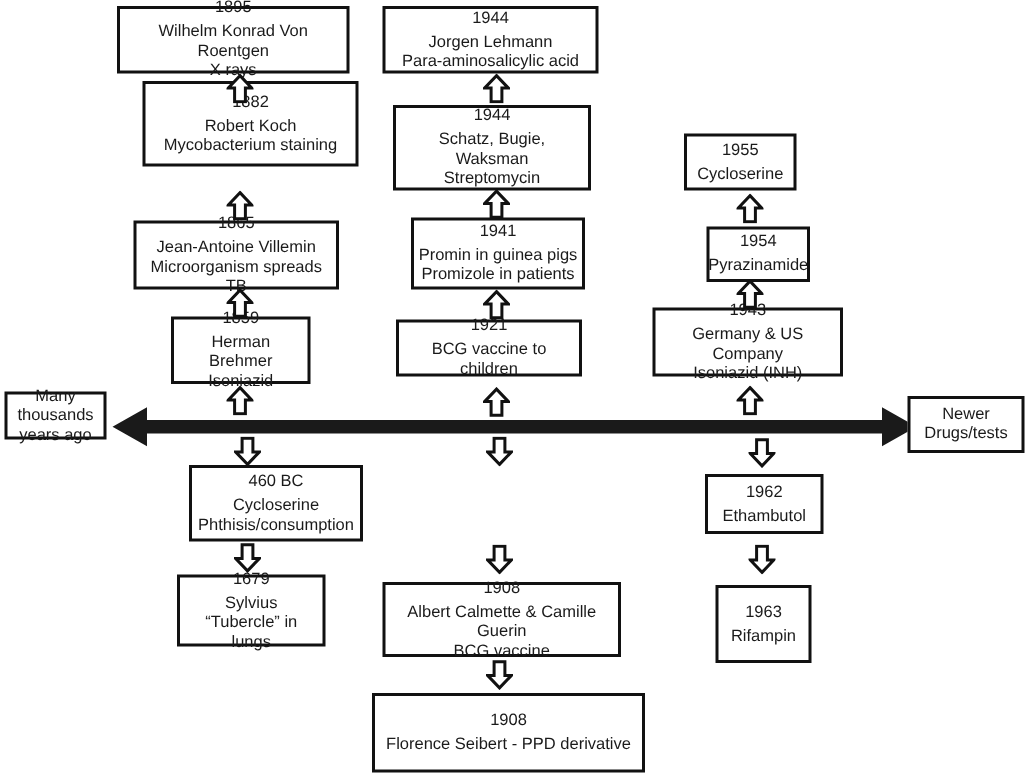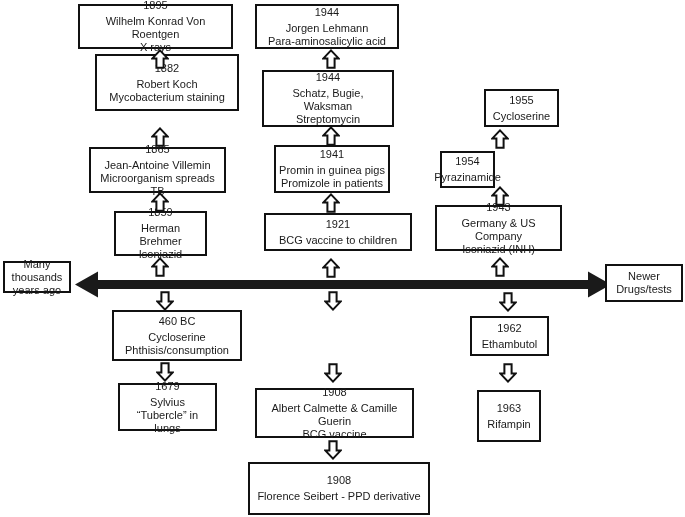--- a/index.html
+++ b/index.html
@@ -73,40 +73,40 @@
   <div class="box" style="left:262px;top:70px;width:132px;height:57px">
     <div class="yr">1944</div>
     <div class="ln">Schatz, Bugie, Waksman</div>
     <div class="ln">Streptomycin</div>
   </div>
   <div class="box" style="left:274px;top:145px;width:116px;height:48px">
     <div class="yr">1941</div>
     <div class="ln">Promin in guinea pigs</div>
     <div class="ln">Promizole in patients</div>
   </div>
-  <div class="box" style="left:264px;top:213px;width:148px;height:38px">
+  <div class="box" style="left:264px;top:213px;width:124px;height:38px">
     <div class="yr">1921</div>
     <div class="ln">BCG vaccine to children</div>
   </div>
 
-  <div class="box" style="left:484px;top:89px;width:75px;height:38px">
+  <div class="box" style="left:456px;top:89px;width:75px;height:38px">
     <div class="yr">1955</div>
     <div class="ln">Cycloserine</div>
   </div>
-  <div class="box" style="left:440px;top:151px;width:55px;height:37px">
+  <div class="box" style="left:471px;top:151px;width:69px;height:37px">
     <div class="yr">1954</div>
     <div class="ln">Pyrazinamide</div>
   </div>
   <div class="box" style="left:435px;top:205px;width:127px;height:46px">
     <div class="yr">1943</div>
     <div class="ln">Germany &amp; US Company</div>
     <div class="ln">Isoniazid (INH)</div>
   </div>
 
-  <div class="box" style="left:112px;top:310px;width:130px;height:51px">
+  <div class="box" style="left:126px;top:310px;width:116px;height:51px">
     <div class="yr">460 BC</div>
     <div class="ln">Cycloserine</div>
     <div class="ln">Phthisis/consumption</div>
   </div>
   <div class="box" style="left:118px;top:383px;width:99px;height:48px">
     <div class="yr">1679</div>
     <div class="ln">Sylvius</div>
     <div class="ln">“Tubercle” in lungs</div>
   </div>
 

